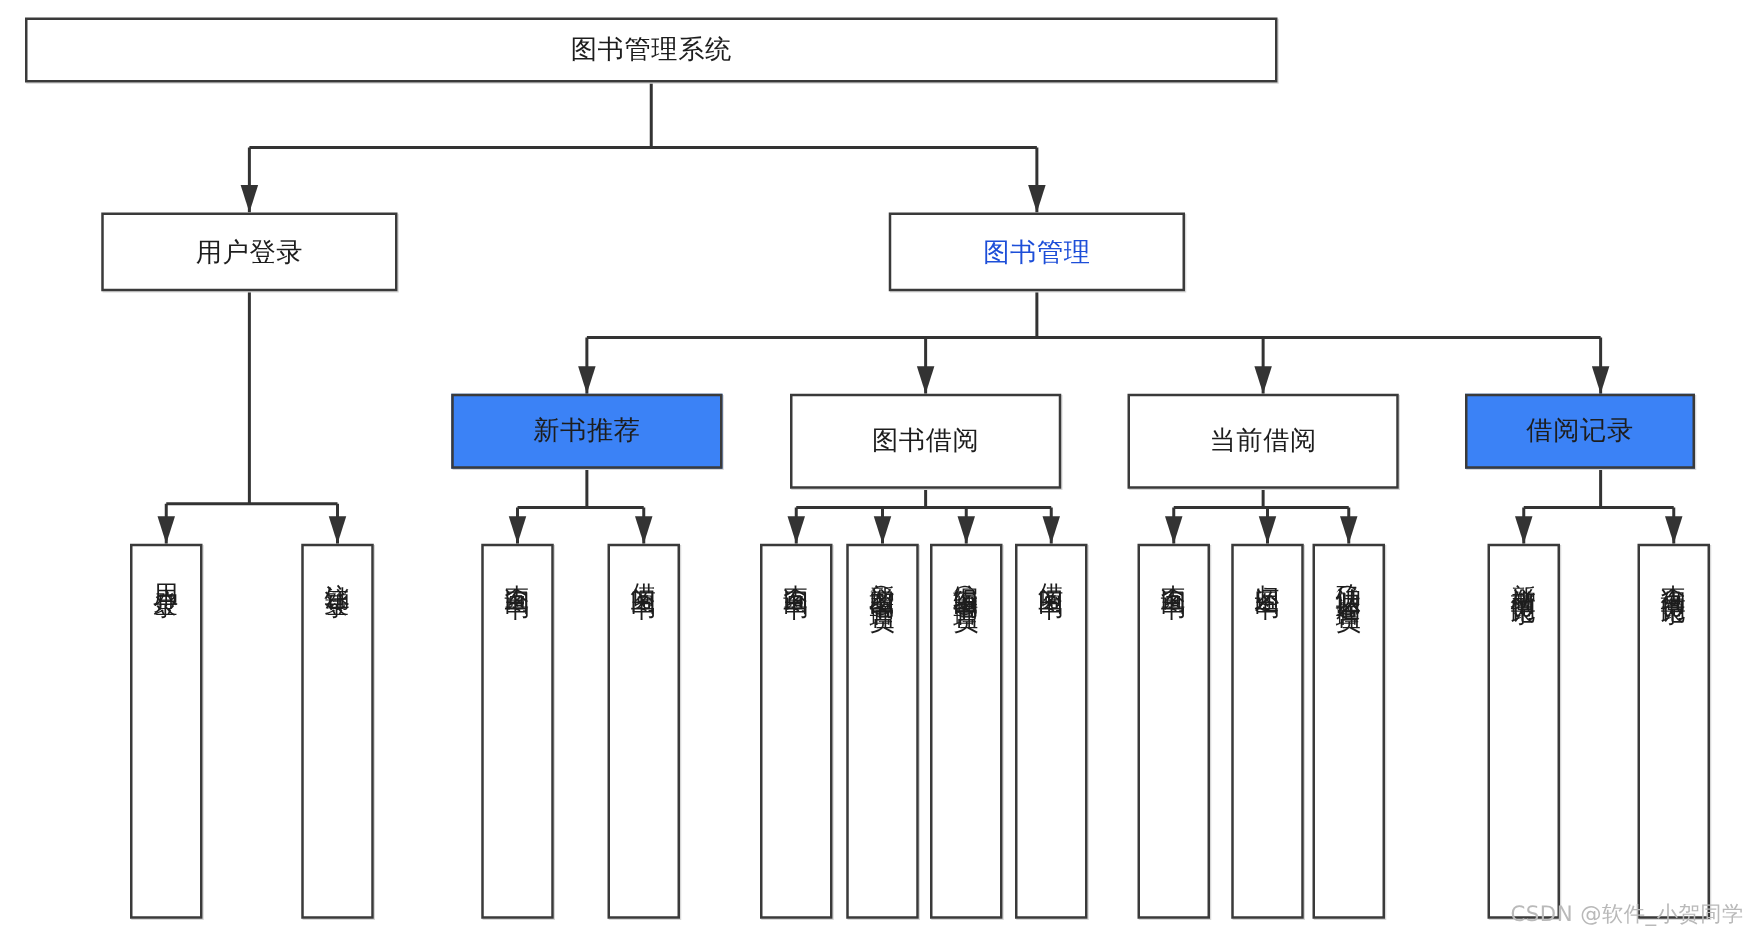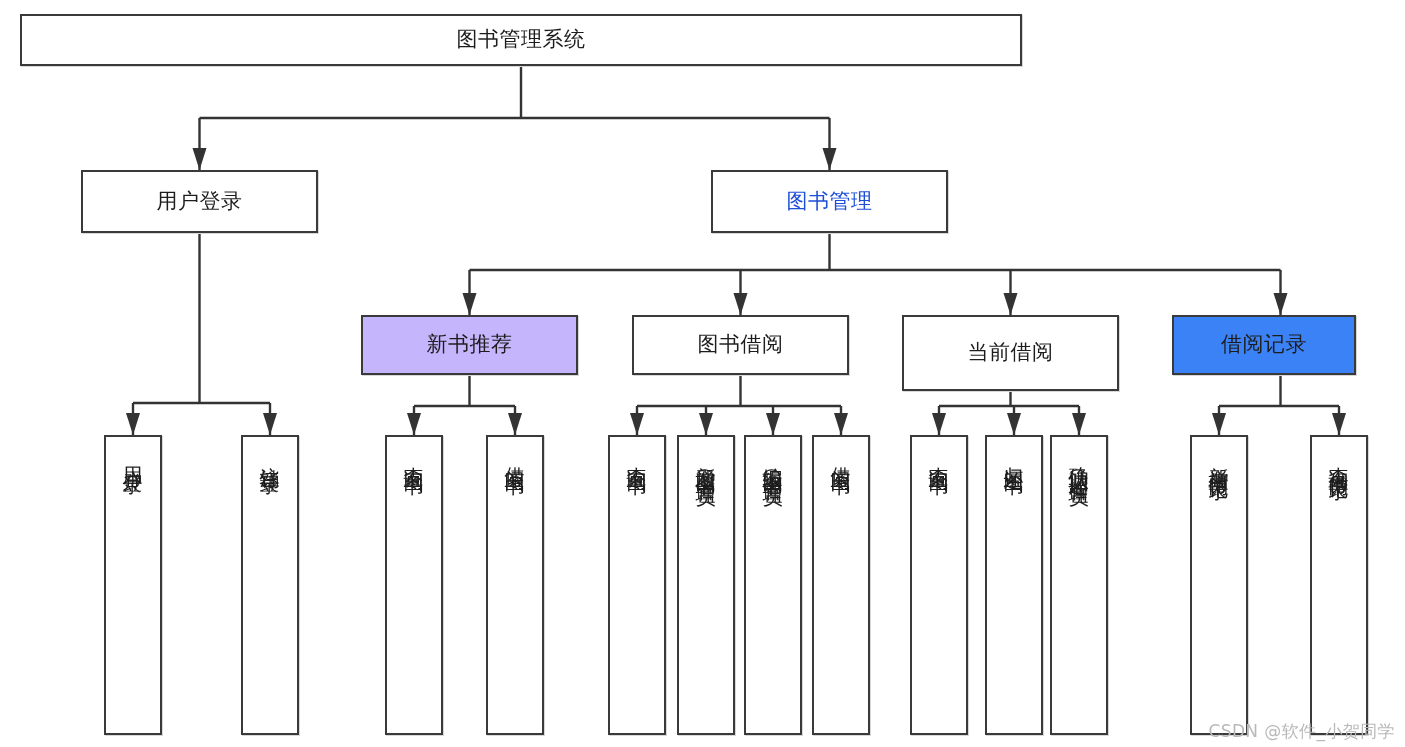--- a/index.html
+++ b/index.html
@@ -132,24 +132,24 @@
   <div id="node-layer">
       <div class="node-box level-1" style="left: 20px; top: 14px; width: 1002px; height: 52px; border-color: rgb(58, 58, 58); background: rgb(255, 255, 255);">
         <div class="node-label-h" style="color: rgb(29, 29, 29);">图书管理系统</div>
       </div>
       <div class="node-box level-2" style="left: 81px; top: 170px; width: 237px; height: 63px; border-color: rgb(58, 58, 58); background: rgb(255, 255, 255);">
         <div class="node-label-h" style="color: rgb(29, 29, 29);">用户登录</div>
       </div>
       <div class="node-box level-2" style="left: 711px; top: 170px; width: 237px; height: 63px; border-color: rgb(58, 58, 58); background: rgb(255, 255, 255);">
         <div class="node-label-h" style="color: #1d4ed8;">图书管理</div>
       </div>
-      <div class="node-box level-3" style="left: 361px; top: 315px; width: 217px; height: 60px; border-color: rgb(58, 58, 58); background: #c4b5fd;">
+      <div class="node-box level-3" style="left: 361px; top: 315px; width: 217px; height: 60px; border-color: rgb(58, 58, 58); background: #3b82f6;">
         <div class="node-label-h" style="color: rgb(29, 29, 29);">新书推荐</div>
       </div>
-      <div class="node-box level-3" style="left: 632px; top: 315px; width: 217px; height: 60px; border-color: rgb(58, 58, 58); background: rgb(255, 255, 255);">
+      <div class="node-box level-3" style="left: 632px; top: 315px; width: 217px; height: 76px; border-color: rgb(58, 58, 58); background: rgb(255, 255, 255);">
         <div class="node-label-h" style="color: rgb(29, 29, 29);">图书借阅</div>
       </div>
       <div class="node-box level-3" style="left: 902px; top: 315px; width: 217px; height: 76px; border-color: rgb(58, 58, 58); background: rgb(255, 255, 255);">
         <div class="node-label-h" style="color: rgb(29, 29, 29);">当前借阅</div>
       </div>
       <div class="node-box level-3" style="left: 1172px; top: 315px; width: 184px; height: 60px; border-color: rgb(58, 58, 58); background: #3b82f6;">
         <div class="node-label-h" style="color: rgb(29, 29, 29);">借阅记录</div>
       </div>
       <div class="node-box level-4" style="left: 104px; top: 435px; width: 58px; height: 300px; border-color: rgb(58, 58, 58); background: rgb(255, 255, 255);">
         <div class="node-label-v" style="color: rgb(29, 29, 29);">用户登录</div>

